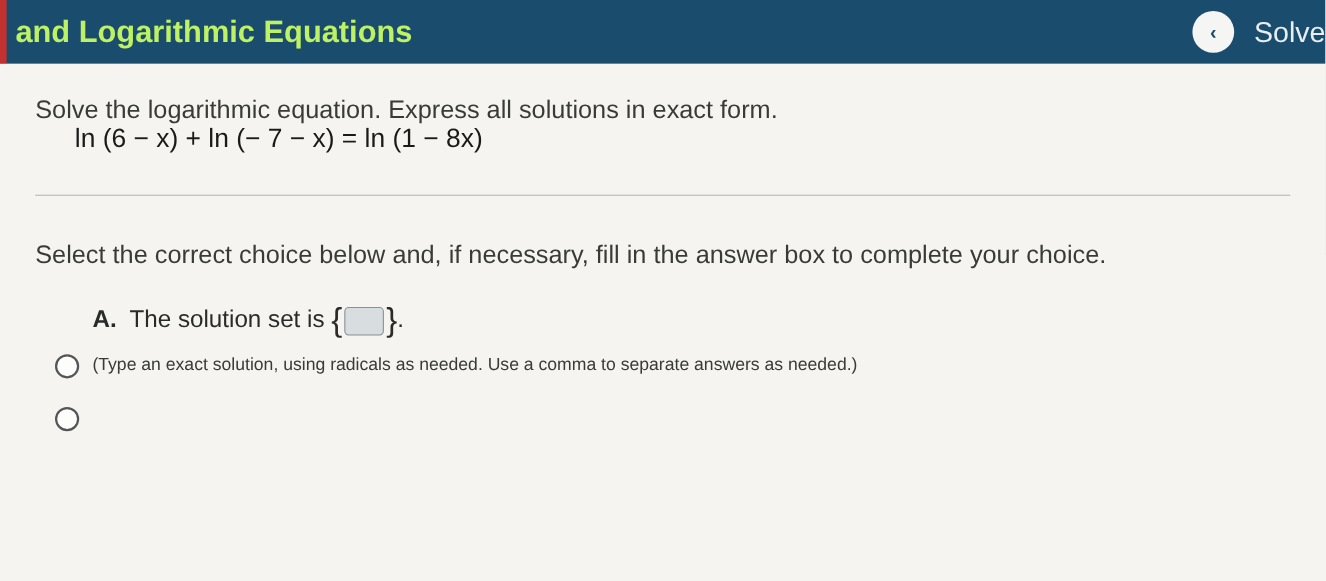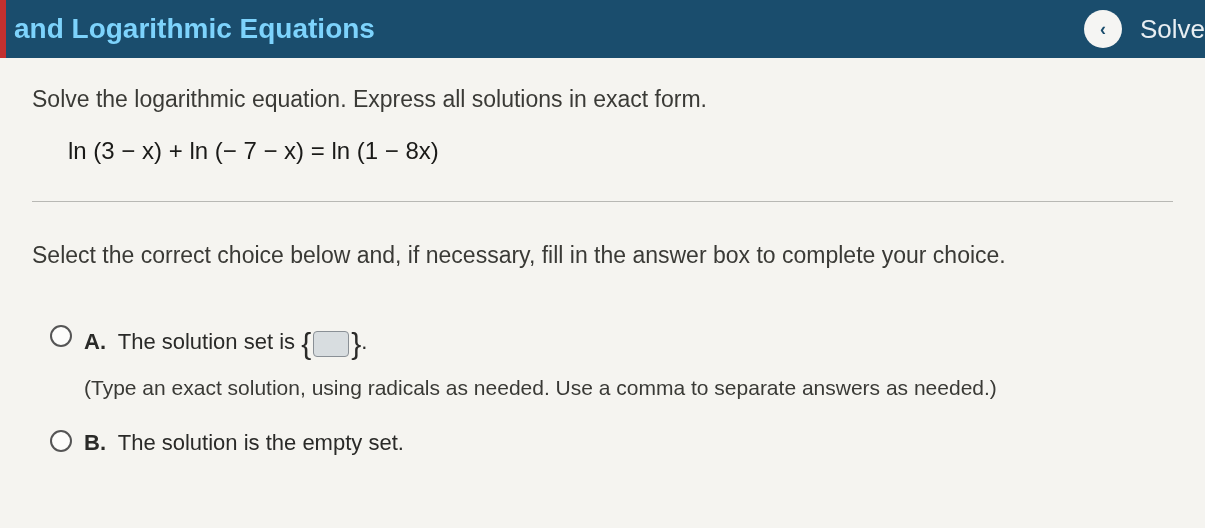--- a/index.html
+++ b/index.html
@@ -16,21 +16,21 @@
       height: 58px;
       display: flex;
       align-items: center;
       justify-content: space-between;
       padding: 0 0 0 8px;
       border-left: 6px solid #c23030;
     }
     .header-title {
       font-size: 28px;
       font-weight: bold;
-      color: #7dd3fc;
+      color: #bef264;
     }
     .header-right {
       display: flex;
       align-items: center;
       gap: 18px;
       padding-right: 0;
     }
     .back-btn {
       width: 38px;
       height: 38px;
@@ -50,42 +50,41 @@
     }
     .content {
       background: #f5f4f0;
       padding: 28px 32px 0 32px;
       height: calc(100% - 58px);
       color: #2a2a28;
     }
     .instruction {
       font-size: 23px;
       color: #3a3a36;
-      margin-bottom: 24px;
     }
     .equation {
       font-size: 24px;
       color: #1a1a18;
       padding-left: 36px;
       margin-bottom: 36px;
     }
     .equation .ln { font-weight: normal; }
     .divider {
       border: none;
       border-top: 1px solid #b8b8b4;
       margin-bottom: 40px;
     }
     .select-text {
       font-size: 23px;
       color: #3a3a36;
-      margin-bottom: 52px;
+      margin-bottom: 24px;
     }
     .choice-row {
       display: flex;
-      align-items: flex-start;
+      align-items: flex-end;
       gap: 12px;
       padding-left: 18px;
       margin-bottom: 22px;
     }
     .radio {
       width: 22px;
       height: 22px;
       border: 2px solid #555;
       border-radius: 50%;
       flex-shrink: 0;
@@ -103,21 +102,21 @@
       display: inline-block;
       width: 36px;
       height: 26px;
       background: #d8dde0;
       border: 1px solid #8a9096;
       border-radius: 4px;
       vertical-align: middle;
       margin: 0 2px;
     }
     .choice-sub {
-      font-size: 21px;
+      font-size: 16px;
       color: #3a3a36;
       margin-top: 6px;
     }
   </style>
 </head>
 <body>
 
 <div class="header">
   <div class="header-title">and Logarithmic Equations</div>
   <div class="header-right">
@@ -125,37 +124,33 @@
       <span>‹</span>
     </div>
     <div class="ques-label">Solve</div>
   </div>
 </div>
 
 <div class="content">
   <div class="instruction">Solve the logarithmic equation. Express all solutions in exact form.</div>
 
   <div class="equation">
-    <span class="ln">ln</span><span> (3 − x) + </span><span class="ln">ln</span><span> (− 7 − x) = </span><span class="ln">ln</span><span> (1 − 8x)</span>
+    <span class="ln">ln</span><span> (6 − x) + </span><span class="ln">ln</span><span> (− 7 − x) = </span><span class="ln">ln</span><span> (1 − 8x)</span>
   </div>
 
   <hr class="divider">
 
   <div class="select-text">Select the correct choice below and, if necessary, fill in the answer box to complete your choice.</div>
 
   <div class="choice-row">
     <div class="radio"></div>
     <div class="choice-label">
       <span class="letter">A.</span>
       <span>The solution set is </span>
       <span style="font-size:30px;vertical-align:middle;">{</span><span class="answer-box"></span><span style="font-size:30px;vertical-align:middle;">}</span><span>.</span>
       <div class="choice-sub">(Type an exact solution, using radicals as needed. Use a comma to separate answers as needed.)</div>
     </div>
   </div>
 
   <div class="choice-row">
     <div class="radio"></div>
-    <div class="choice-label">
-      <span class="letter">B.</span>
-      <span>The solution is the empty set.</span>
-    </div>
   </div>
 </div>
 
 </body></html>

